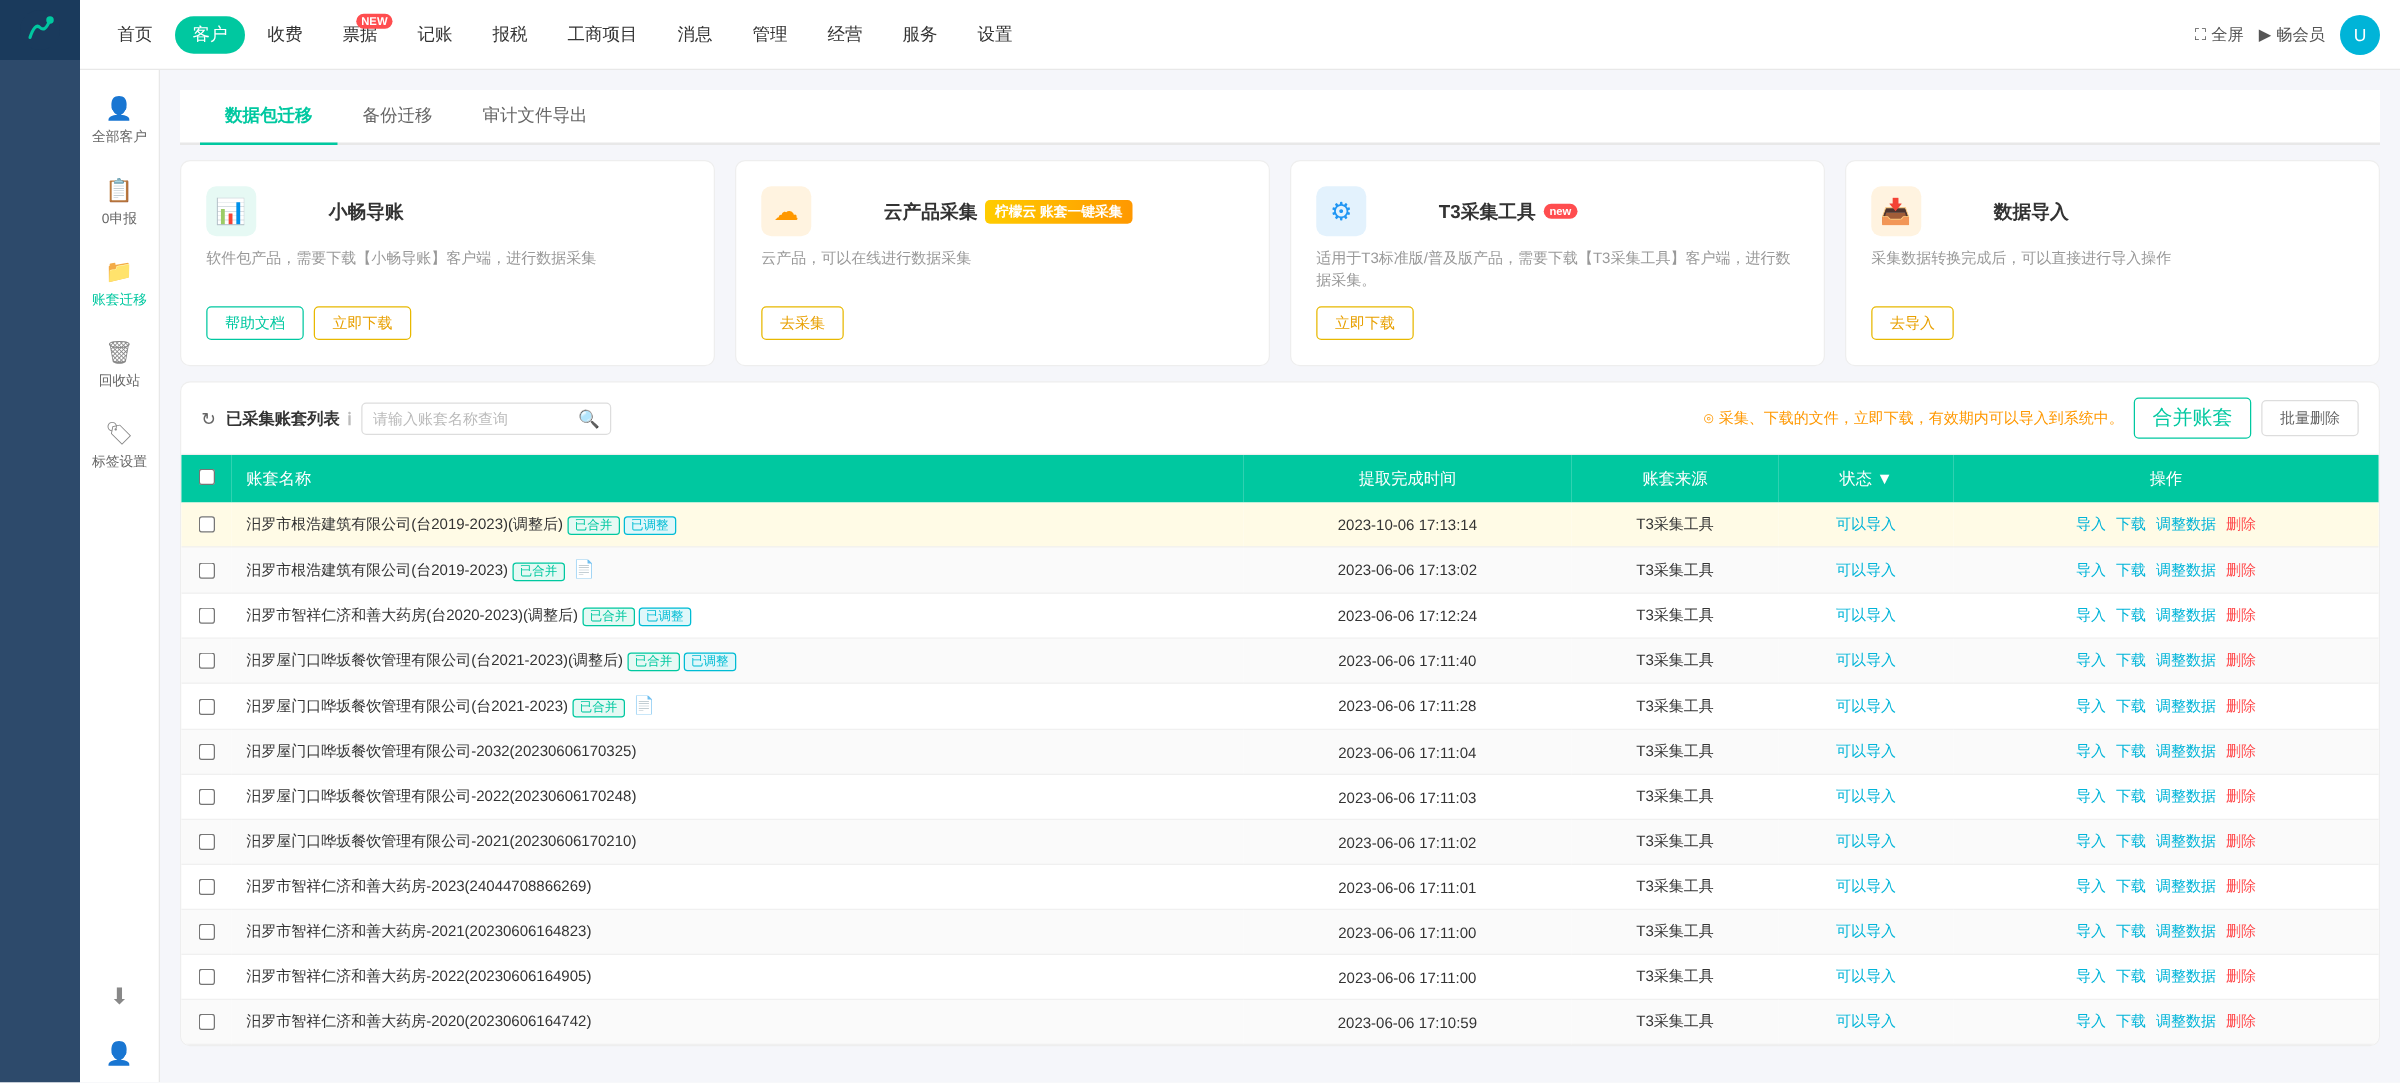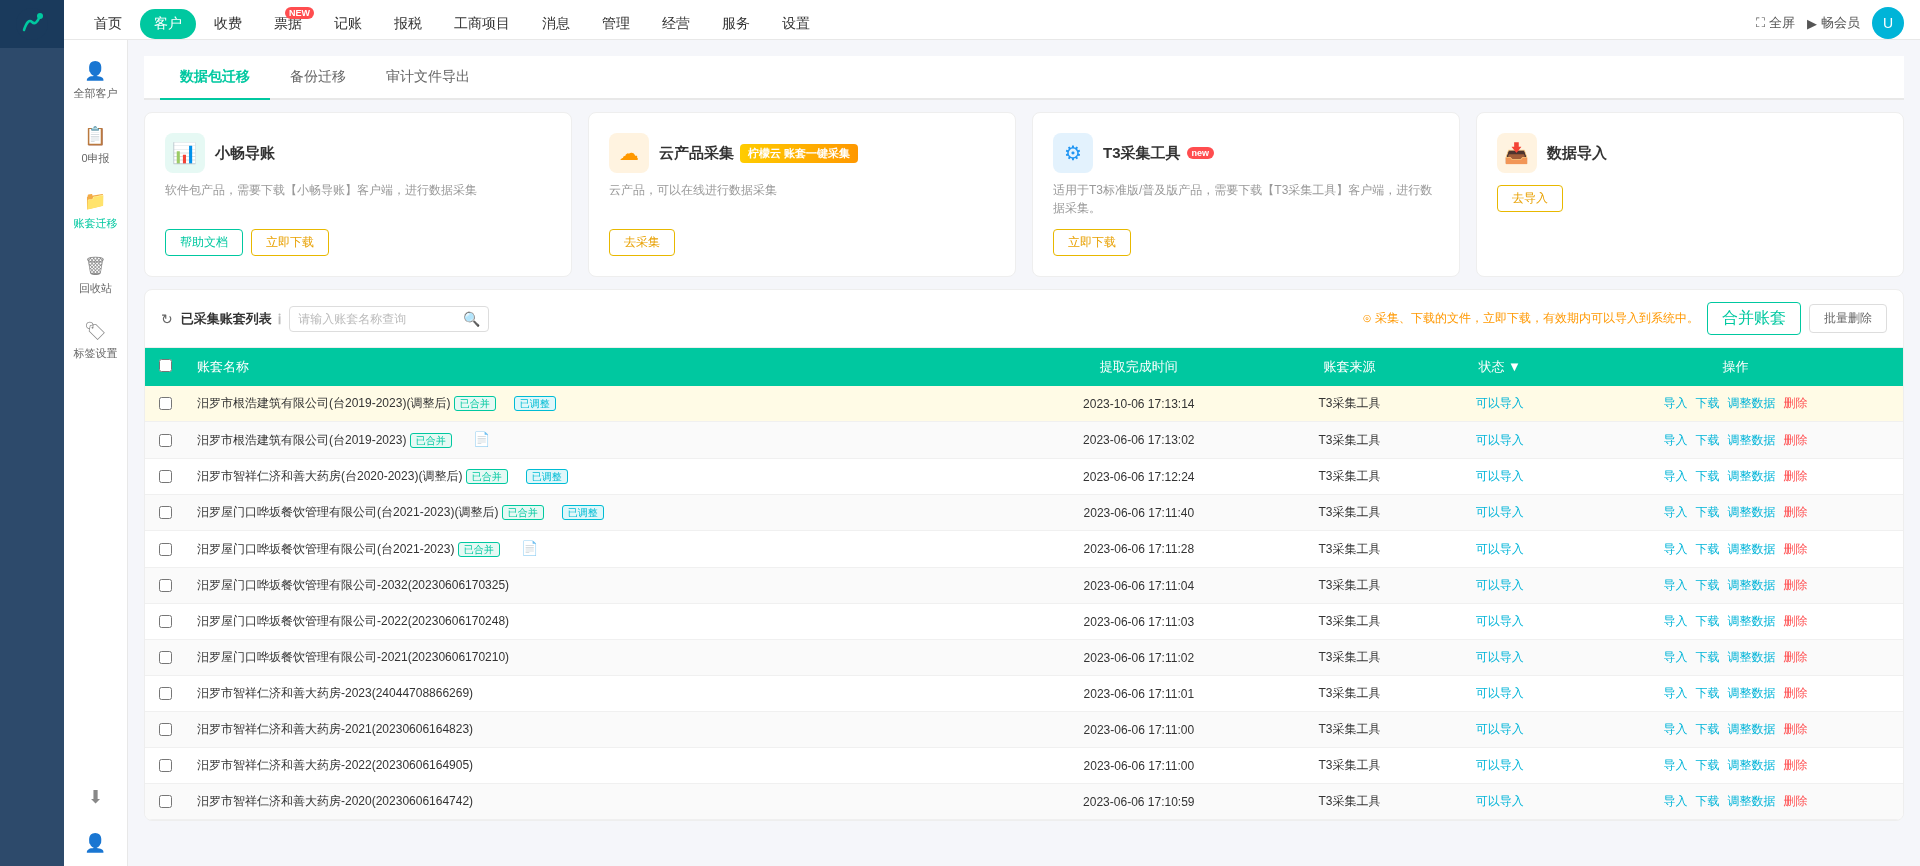--- a/index.html
+++ b/index.html
@@ -27,24 +27,24 @@
     .sidebar-logo svg { width: 32px; height: 32px; }
 
     
     .main-area {
       flex: 1;
       display: flex;
       flex-direction: column;
       overflow: hidden;
     }
     .topnav {
-      height: 40px;
+      height: 56px;
       background: #fff;
       display: flex;
-      align-items: flex-end;
+      align-items: center;
       padding: 0 16px;
       border-bottom: 1px solid #e8e8e8;
       flex-shrink: 0;
     }
     .topnav-items {
       display: flex;
       align-items: center;
       gap: 4px;
       flex: 1;
     }
@@ -182,20 +182,21 @@
     .card-icon.orange { background: #fff3e0; color: #ff9800; }
     .card-icon.blue { background: #e3f2fd; color: #2196f3; }
     .card-icon.red-orange { background: #fff3e0; color: #ff5722; }
     .card-title {
       font-size: 15px;
       font-weight: bold;
       color: #333;
       display: flex;
       align-items: center;
       gap: 6px;
+      margin-left: 48px;
     }
     .badge-new {
       background: #ff4d4f;
       color: #fff;
       font-size: 9px;
       padding: 1px 5px;
       border-radius: 8px;
     }
     .card-desc {
       font-size: 12px;
@@ -349,21 +350,21 @@
       font-size: 12px;
     }
     .action-link.danger { color: #ff4d4f; }
     .tag-green {
       background: #e6f9f4;
       color: #00c8a0;
       border: 1px solid #00c8a0;
       border-radius: 3px;
       font-size: 10px;
       padding: 1px 5px;
-      margin-right: 18px;
+      margin-right: 3px;
     }
     .tag-teal {
       background: #e0f7fa;
       color: #00bcd4;
       border: 1px solid #00bcd4;
       border-radius: 3px;
       font-size: 10px;
       padding: 1px 5px;
       margin-right: 3px;
     }
@@ -501,20 +502,21 @@
           <div class="card-actions">
             <button class="card-btn-outline">立即下载</button>
           </div>
         </div>
 
         <div class="card">
           <div class="card-header">
             <div class="card-icon red-orange">📥</div>
             <div class="card-title">数据导入</div>
           </div>
+          <div class="card-desc">采集数据转换完成后，可以直接进行导入操作</div>
           <div class="card-actions">
             <button class="card-btn-outline">去导入</button>
           </div>
         </div>
       </div>
 
       <div class="table-section">
         <div class="table-toolbar">
           <div class="table-toolbar-left">
             <span class="refresh-icon">↻</span>

